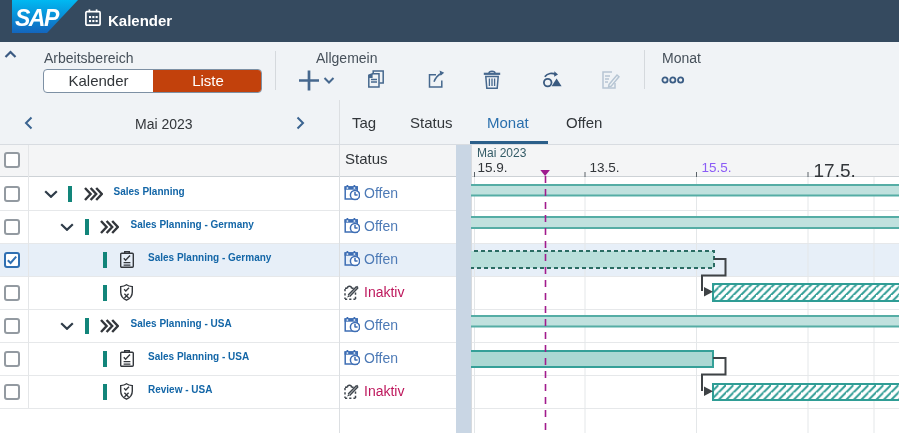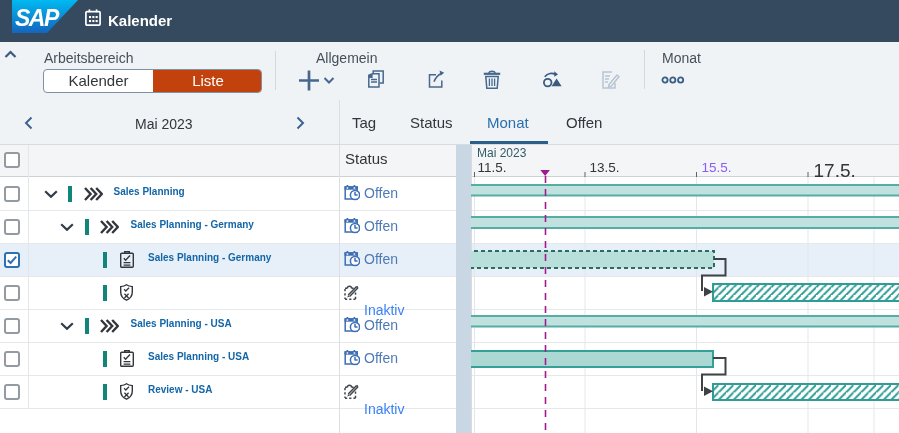--- a/index.html
+++ b/index.html
@@ -28,21 +28,21 @@
 
 #thead { left:0; top:145px; width:899px; height:32px; background:#f4f5f6;
   border-bottom:1px solid #cdd2d6; }
 .rb { left:0; width:899px; height:1px; background:#e6e8ea; }
 .cb { width:16px; height:16px; border:2px solid #939aa1; border-radius:3px;
   background:#fff; }
 .name { font-size:10px; font-weight:bold; color:#1366a7; white-space:nowrap; }
 .tealbar { width:4px; height:16px; background:#12857a; }
 .sttxt { font-size:14px; }
 .stblue { color:#4d7ab6; }
-.stgray { color:#3b82f6;margin-top:18px; }
+.stgray { color:#be185d; }
 
 #colb1 { left:28px; top:145px; width:1px; height:263px; background:#e4e6e8; }
 #colb2 { left:339px; top:145px; width:1px; height:288px; background:#dcdfe2; }
 #splitter { left:456px; top:145px; width:15px; height:288px; background:#c9d6e4; }
 #gleft { left:471px; top:145px; width:1px; height:288px; background:#d7dade; }
 </style>
 </head>
 <body>
 <div id="stage">
   <div class="abs" id="shell"></div>
@@ -301,21 +301,21 @@
       <use href="#sym-inakt"></use>
     </svg>
   <div class="abs sttxt stgray" style="left:364px;top:382.5px">Inaktiv</div>
 
   <div class="abs" id="colb1"></div>
   <div class="abs" id="colb2"></div>
   <div class="abs" id="splitter"></div>
   <div class="abs" id="gleft"></div>
 
   <div class="abs" style="left:477px;top:146px;font-size:12px;color:#335b66">Mai 2023</div>
-  <div class="abs" style="left:477.5px;top:160px;font-size:13.5px;color:#32363a">11.5.</div>
+  <div class="abs" style="left:477.5px;top:160px;font-size:13.5px;color:#32363a">15.9.</div>
   <div class="abs" style="left:589.5px;top:160px;font-size:13.5px;color:#32363a">13.5.</div>
   <div class="abs" style="left:701.5px;top:160px;font-size:13.5px;color:#8b5cf6">15.5.</div>
   <div class="abs" style="left:813.5px;top:160px;font-size:19px;color:#32363a">17.5.</div>
 
   <svg class="abs" style="left:471px;top:145px" width="428" height="288" viewBox="0 0 428 288">
     <defs>
       <pattern id="hatch" width="7.5" height="7.5" patternUnits="userSpaceOnUse">
         <rect width="7.5" height="7.5" fill="#fff"></rect>
         <path d="M-2,9.5 L9.5,-2 M2,13 L13,2" stroke="#2f9d95" stroke-width="2"></path>
       </pattern>

